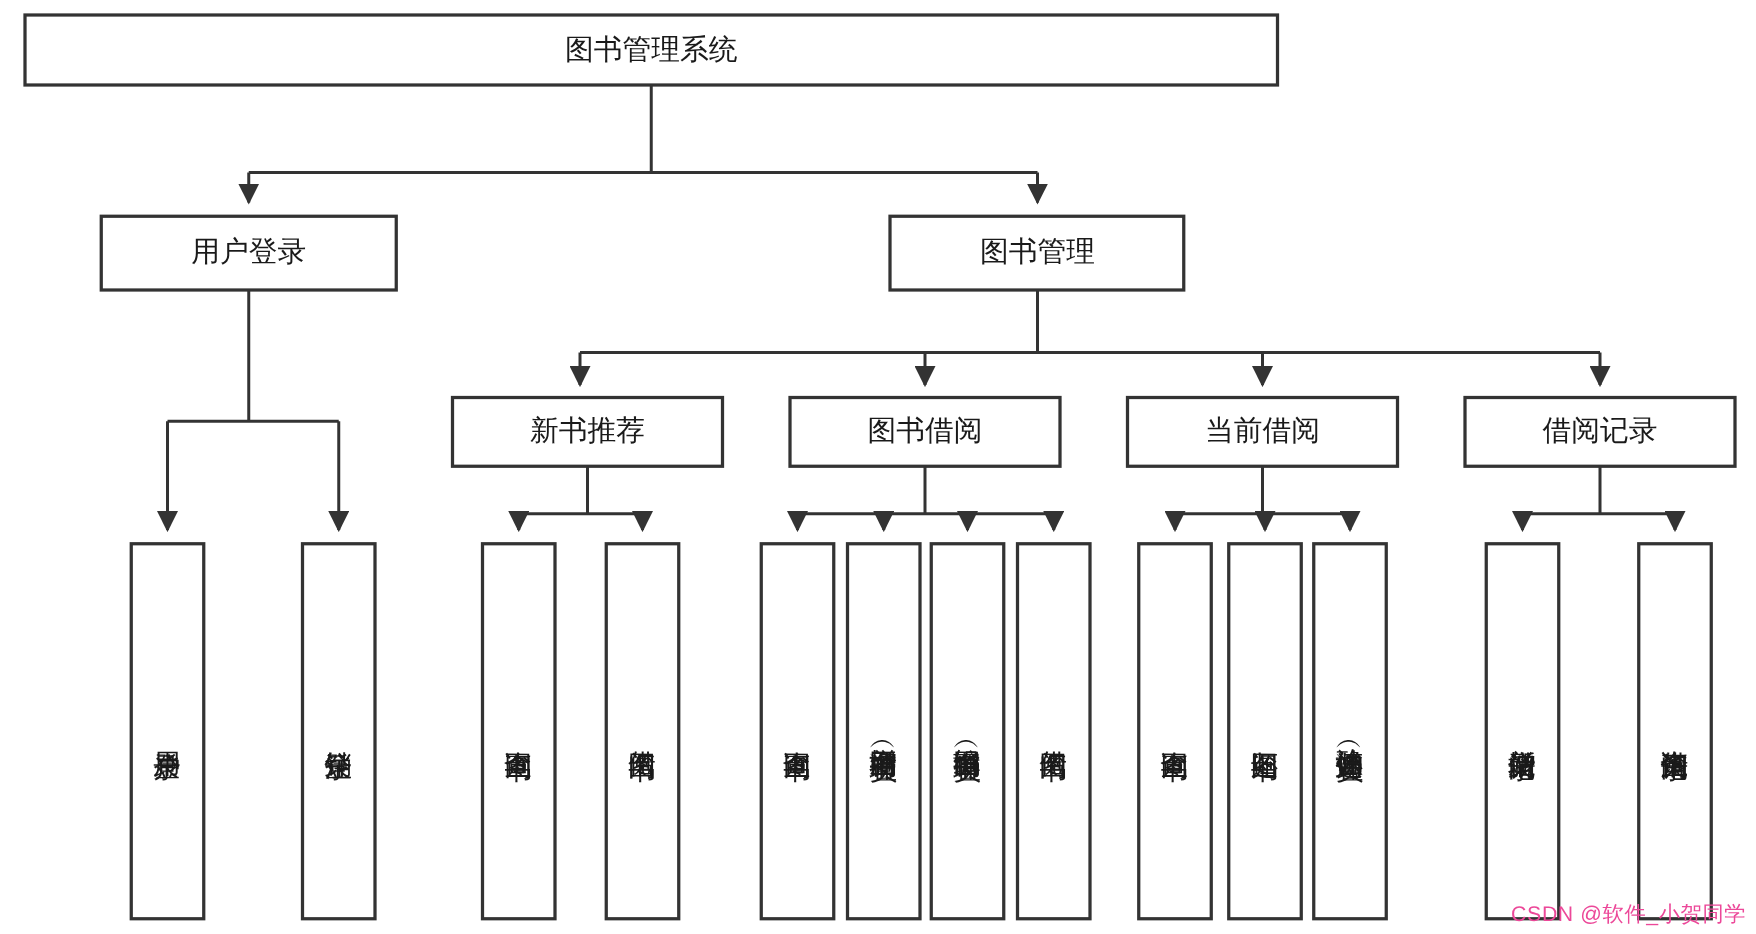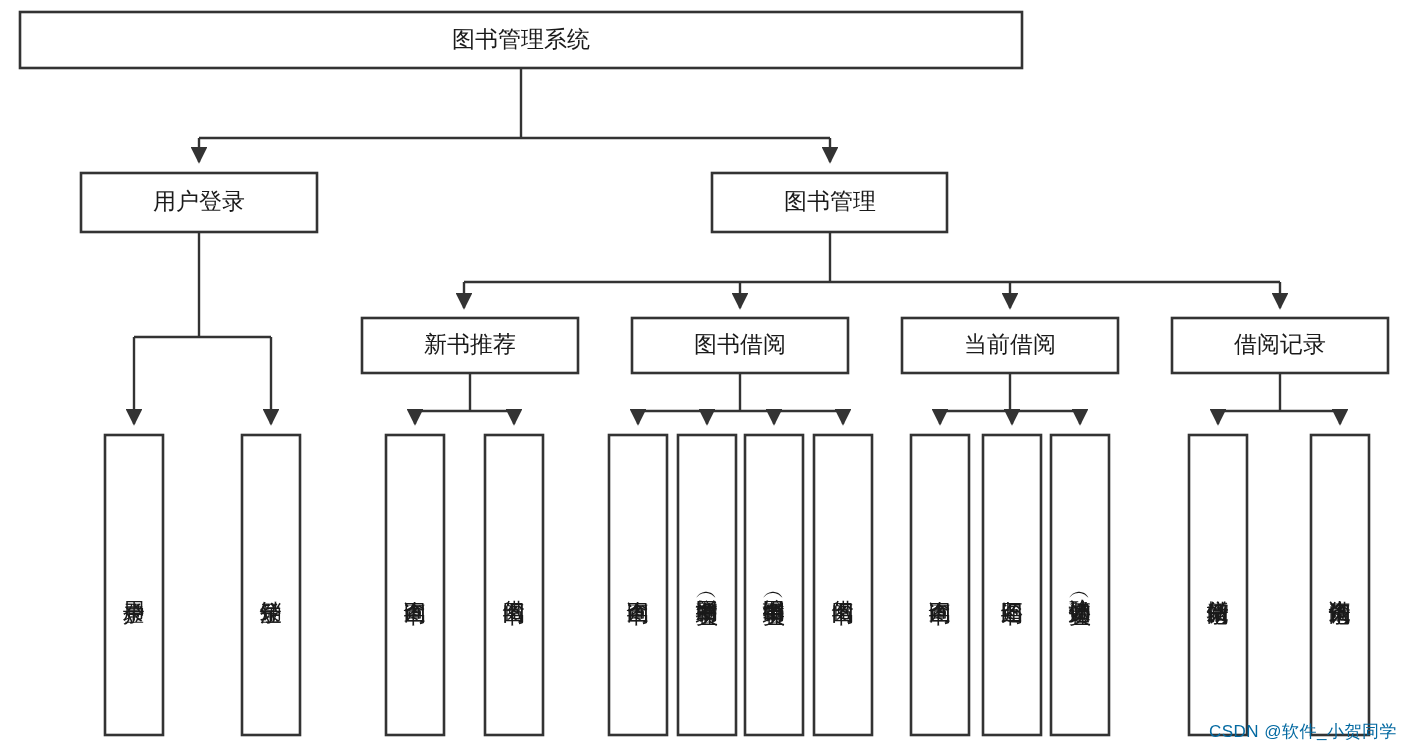--- a/index.html
+++ b/index.html
@@ -56,21 +56,21 @@
     justify-content: center;
     text-align: center;
     pointer-events: none;
   }
   .watermark {
     position: absolute;
     right: 8px;
     bottom: 4px;
     font-family: "Liberation Sans", "DejaVu Sans", sans-serif;
     font-size: 17px;
-    color: #0369a1;
+    color: #ec4899;
     white-space: nowrap;
     letter-spacing: 0.5px;
   }
 </style>
 </head>
 <body>
 
 <svg id="diagram" viewBox="0 0 1405 747" xmlns="http://www.w3.org/2000/svg">
 
   <defs>

